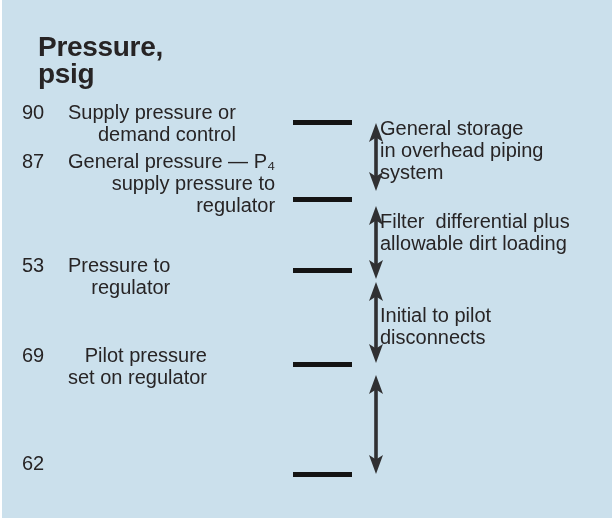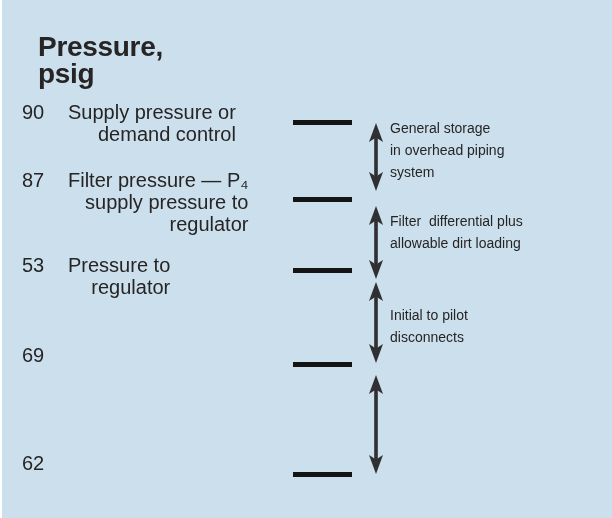--- a/index.html
+++ b/index.html
@@ -30,54 +30,56 @@
   }
   .num { flex: 0 0 46px; width: 46px; }
   .lbl { white-space: pre-wrap; text-align: right; }
   .tick {
     position: absolute; left: 293px;
     width: 59px; height: 5px;
     background: var(--tick, #141414);
   }
   .arrow { position: absolute; fill: var(--arrow, #303032); }
   .ann {
-    position: absolute; left: 390px;
-    font-size: 14px; line-height: 22px;
+    position: absolute; left: 380px;
+    font-size: 20px; line-height: 22px;
     white-space: pre-wrap;
     max-width: 212px;
   }
 </style>
 </head>
 <body>
 
 <div class="canvas">
 
   <div class="left-edge"></div>
 
   <h1 class="title">Pressure,
 psig</h1>
 
   <div class="row" style="top:101px">
     <span class="num">90</span>
     <span class="lbl">Supply pressure or
 demand control</span>
   </div>
-  <div class="row" style="top:169px">
+  <div class="row" style="top:150px">
     <span class="num">87</span>
-    <span class="lbl">Filter pressure — P₄
+    <span class="lbl">General pressure — P₄
 supply pressure to
 regulator</span>
   </div>
   <div class="row" style="top:254px">
     <span class="num">53</span>
     <span class="lbl">Pressure to
 regulator</span>
   </div>
   <div class="row" style="top:344px">
     <span class="num">69</span>
+    <span class="lbl">Pilot pressure
+set on regulator</span>
   </div>
   <div class="row" style="top:452px">
     <span class="num">62</span>
   </div>
 
   <div class="tick" style="top:120px"></div>
   <div class="tick" style="top:197px"></div>
   <div class="tick" style="top:268px"></div>
   <div class="tick" style="top:362px"></div>
   <div class="tick" style="top:472px"></div>

